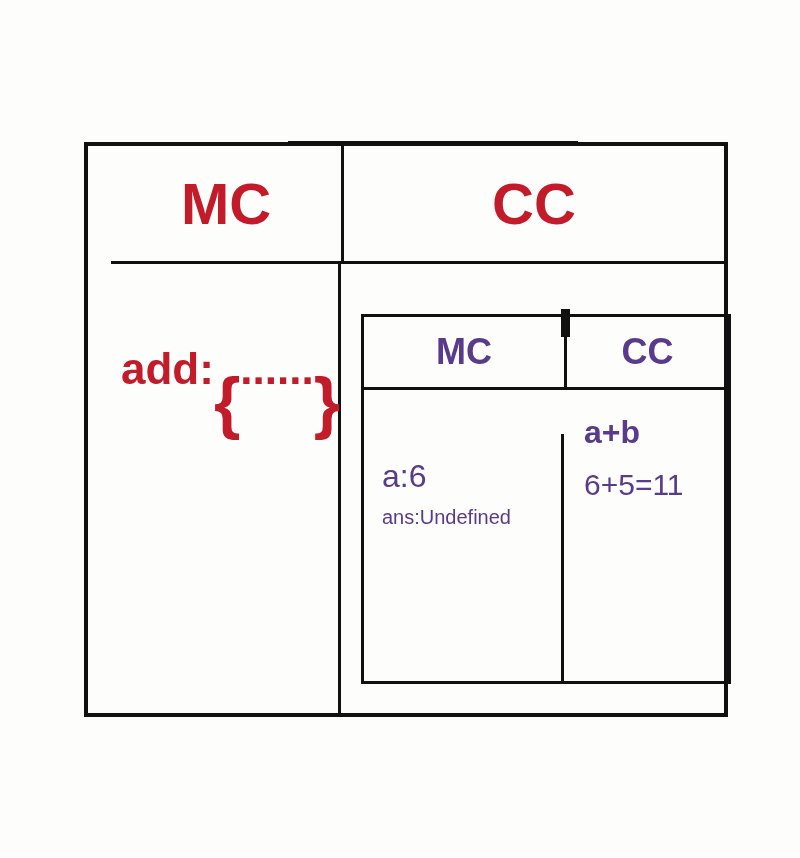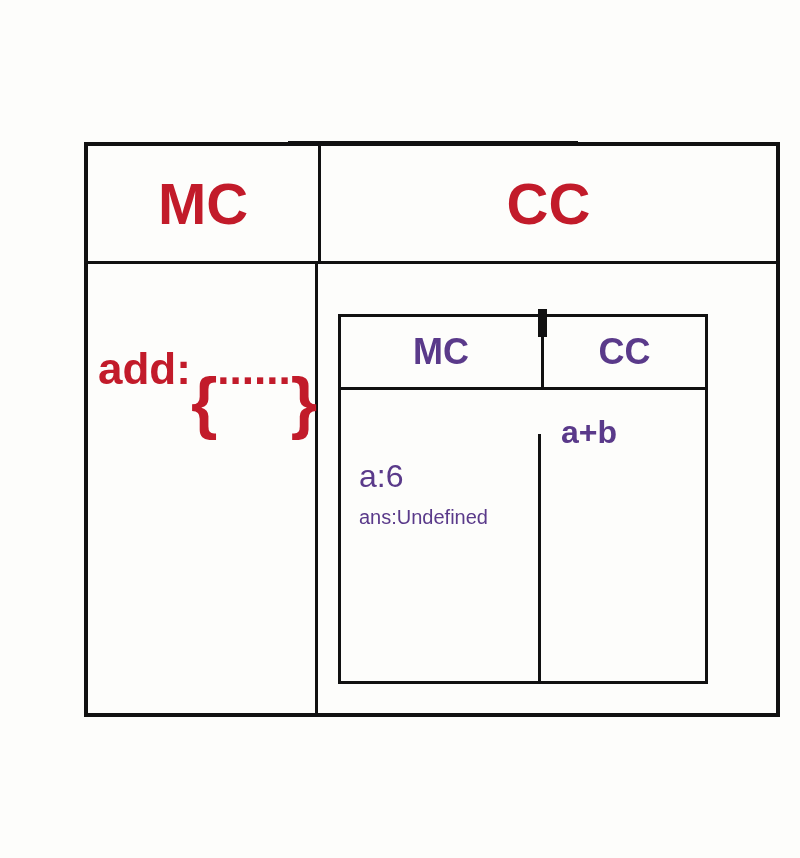--- a/index.html
+++ b/index.html
@@ -8,24 +8,25 @@
     width: 800px;
     height: 858px;
     background: #fdfdfb;
     font-family: "Segoe UI", Arial, sans-serif;
     position: relative;
   }
   .outer {
     position: absolute;
     left: 84px;
     top: 142px;
-    width: 696px;
+    width: 644px;
     height: 575px;
     border: 4px solid #111;
     box-sizing: border-box;
+    padding-left: 23px;
   }
   .outer-top {
     border-top: 5px solid #111;
     position: absolute;
     left: 200px;
     top: -5px;
     width: 290px;
     height: 0;
   }
   .outer-header {
@@ -187,19 +188,20 @@
           <div class="inner-mc-h">MC</div>
           <div class="inner-cc-h">CC</div>
         </div>
         <div class="inner-body">
           <div class="inner-left">
             <div class="line">a:6</div>
             <div class="ans">ans:Undefined</div>
           </div>
           <div class="inner-right">
             <div class="line">a+b</div>
+            <div class="calc">6+5=11</div>
           </div>
         </div>
       </div>
 
     </div>
   </div>
 </div>
 
 </body></html>

